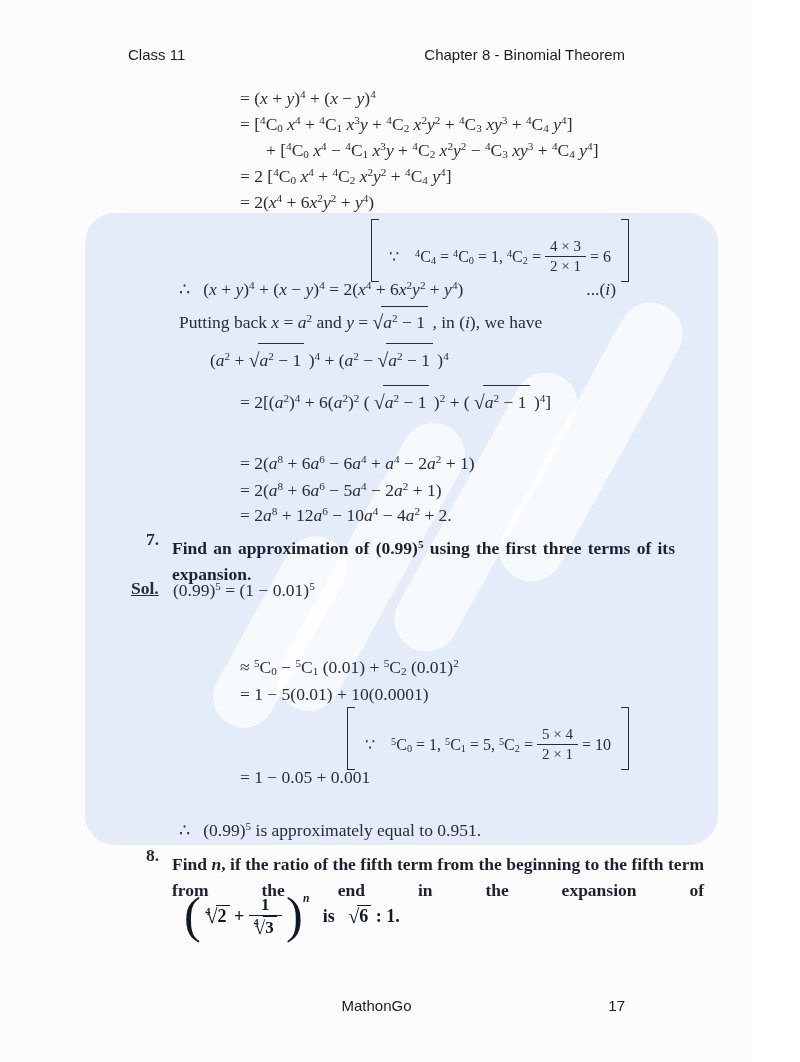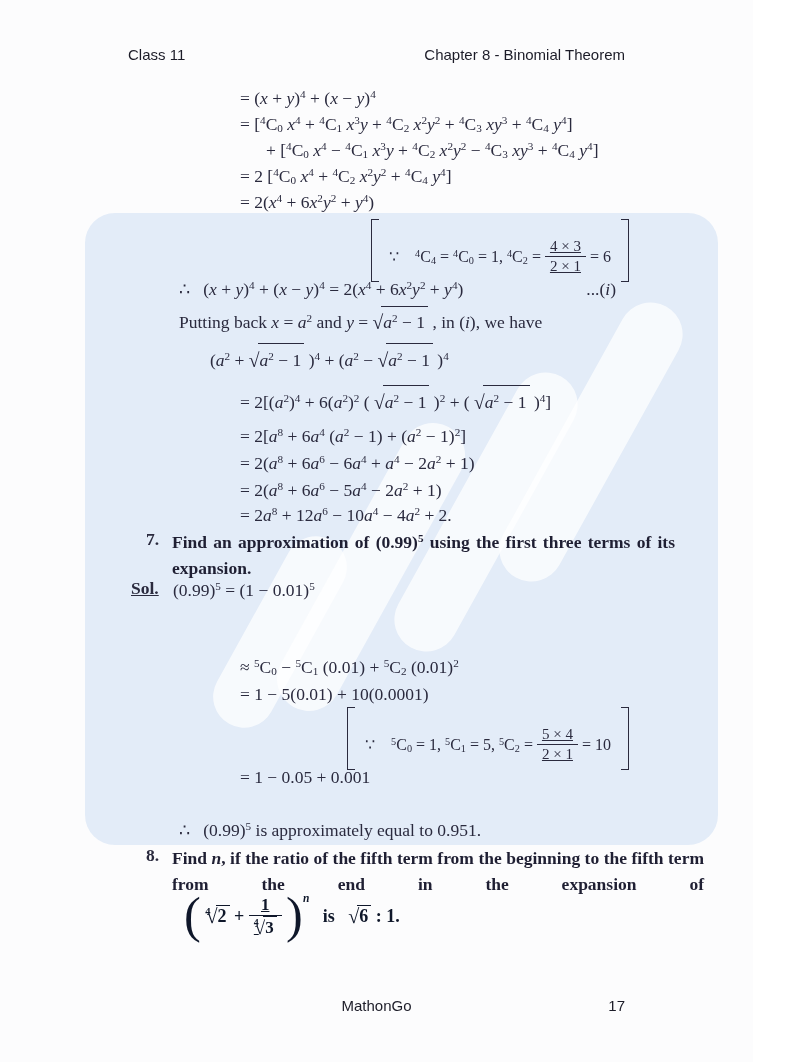--- a/index.html
+++ b/index.html
@@ -13,36 +13,36 @@
            color:var(--ink); white-space:nowrap; line-height:25px; }
   .mline i, .bold-line i { font-family:"Liberation Serif","DejaVu Serif",serif; }
   sup { font-size:64%; vertical-align:0.5em; line-height:0; }
   sub { font-size:64%; vertical-align:-0.22em; line-height:0; }
   .sqrt { white-space:nowrap; }
   .rsign { display:inline-block; font-size:112%; line-height:0; transform:translateY(1px); }
   .vinc { display:inline-block; border-top:1.5px solid currentColor; margin-left:-2px; padding:0 3px 0 2px; }
   .ridx { font-size:58%; vertical-align:0.7em; margin-right:-4px; position:relative; z-index:1; }
   .frac { display:inline-flex; flex-direction:column; align-items:center; vertical-align:middle;
           font-size:94%; line-height:1.25; position:relative; top:-2px; }
-  .frac .num, .frac .den { padding:0 5px;text-decoration:underline; }
+  .frac .num, .frac .den { padding:0 5px; }
   .frac .den { border-top:1.5px solid currentColor; }
   .bigp { font-size:280%; font-weight:400; vertical-align:middle; line-height:0; position:relative; top:-3px; }
   .bigp + sup { position:relative; top:-15px; }
   
   .note { position:absolute; display:flex; align-items:stretch;
           font:16px "Liberation Serif","DejaVu Serif",serif; color:var(--ink); }
   .note-body { display:inline-block; padding:4px 10px; white-space:nowrap;margin-top:16px; }
   .brk { width:7px; flex:none; }
   .brk.l { border-left:1.8px solid var(--ink); border-top:1.8px solid var(--ink); border-bottom:1.8px solid var(--ink); }
   .brk.r { border-right:1.8px solid var(--ink); border-top:1.8px solid var(--ink); border-bottom:1.8px solid var(--ink); }
   
   .qnum { position:absolute; font:bold 17.5px "Liberation Serif","DejaVu Serif",serif; }
   .bold-line { position:absolute; font:bold 17.5px "Liberation Serif","DejaVu Serif",serif;
                line-height:26px; color:#1f1f33; }
-  .jpara { text-align:justify; }
+  .jpara { text-align:justify;margin-top:6px; }
   .jlast { text-align-last:justify; }
   .para { position:absolute; font:17.5px "Liberation Serif","DejaVu Serif",serif; line-height:26px; }
   .sollbl { position:absolute; font:bold 17.5px "Liberation Serif","DejaVu Serif",serif;text-decoration:underline; }
   
   .bluebox { position:absolute; left:85px; top:213px; width:633px; height:632px;
              background:var(--panel); border-radius:30px; overflow:hidden; }
   .wbar { position:absolute; background:rgba(255,255,255,0.72); border-radius:40px; transform:rotate(29deg); }
   .b1 { left:164px; top:314px; width:62px; height:210px; }
   .b2 { left:254px; top:194px; width:64px; height:320px; }
   .b3 { left:369px; top:144px; width:64px; height:310px; }
@@ -80,21 +80,20 @@
     <span class="brk r"></span>
   </div>
 
   <div class="mline" style="left:179px;top:277px">∴  (<i>x</i> + <i>y</i>)<sup>4</sup> + (<i>x</i> − <i>y</i>)<sup>4</sup> = 2(<i>x</i><sup>4</sup> + 6<i>x</i><sup>2</sup><i>y</i><sup>2</sup> + <i>y</i><sup>4</sup>)</div>
   <div class="mline" style="right:137px;top:277px">...(<i>i</i>)</div>
 
   <div class="mline" style="left:179px;top:306px;line-height:30px">Putting back <i>x</i> = <i>a</i><sup>2</sup> and <i>y</i> = <span class="sqrt"><span class="rsign">√</span><span class="vinc"><i>a</i><sup>2</sup> − 1</span></span> , in (<i>i</i>), we have</div>
   <div class="mline" style="left:210px;top:343px;line-height:32px">(<i>a</i><sup>2</sup> + <span class="sqrt"><span class="rsign">√</span><span class="vinc"><i>a</i><sup>2</sup> − 1</span></span> )<sup>4</sup> + (<i>a</i><sup>2</sup> − <span class="sqrt"><span class="rsign">√</span><span class="vinc"><i>a</i><sup>2</sup> − 1</span></span> )<sup>4</sup></div>
 
   <div class="mline" style="left:240px;top:385px;line-height:32px">= 2[(<i>a</i><sup>2</sup>)<sup>4</sup> + 6(<i>a</i><sup>2</sup>)<sup>2</sup> ( <span class="sqrt"><span class="rsign">√</span><span class="vinc"><i>a</i><sup>2</sup> − 1</span></span> )<sup>2</sup> + ( <span class="sqrt"><span class="rsign">√</span><span class="vinc"><i>a</i><sup>2</sup> − 1</span></span> )<sup>4</sup>]</div>
-  <div class="mline" style="left:240px;top:424px">= 2[<i>a</i><sup>8</sup> + 6<i>a</i><sup>4</sup> (<i>a</i><sup>2</sup> − 1) + (<i>a</i><sup>2</sup> − 1)<sup>2</sup>]</div>
   <div class="mline" style="left:240px;top:451px">= 2(<i>a</i><sup>8</sup> + 6<i>a</i><sup>6</sup> − 6<i>a</i><sup>4</sup> + <i>a</i><sup>4</sup> − 2<i>a</i><sup>2</sup> + 1)</div>
   <div class="mline" style="left:240px;top:478px">= 2(<i>a</i><sup>8</sup> + 6<i>a</i><sup>6</sup> − 5<i>a</i><sup>4</sup> − 2<i>a</i><sup>2</sup> + 1)</div>
   <div class="mline" style="left:240px;top:503px">= 2<i>a</i><sup>8</sup> + 12<i>a</i><sup>6</sup> − 10<i>a</i><sup>4</sup> − 4<i>a</i><sup>2</sup> + 2.</div>
 
   <div class="qnum" style="left:146px;top:529px">7.</div>
   <div class="bold-line jpara" style="left:172px;top:529px;width:503px">Find an approximation of (0.99)<sup>5</sup> using the first three terms of its expansion.</div>
 
   <div class="sollbl" style="left:131px;top:578px">Sol.</div>
   <div class="mline" style="left:173px;top:578px">(0.99)<sup>5</sup> = (1 − 0.01)<sup>5</sup></div>
 

